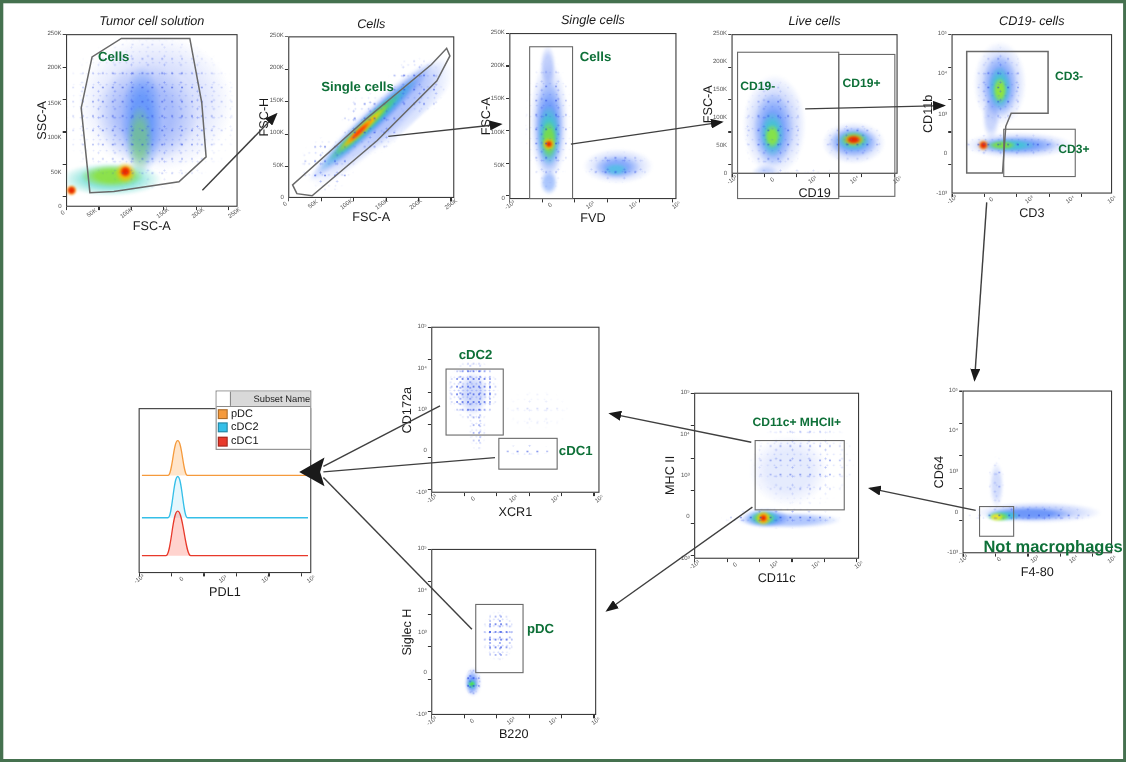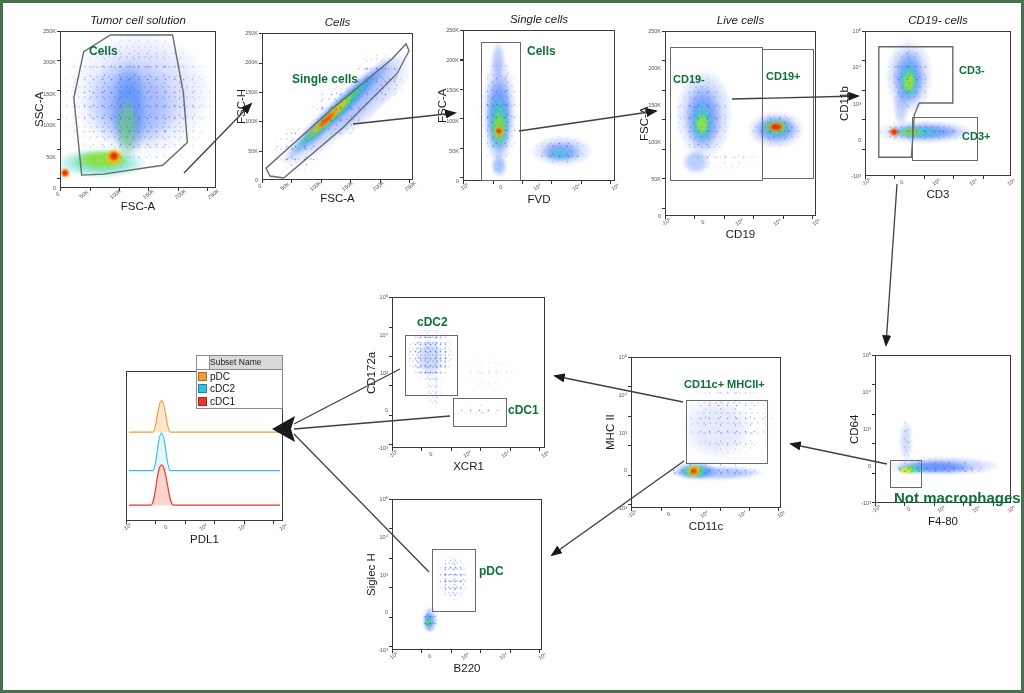--- a/index.html
+++ b/index.html
@@ -158,21 +158,21 @@
   .sp9{-webkit-mask-image:radial-gradient(ellipse 18px 28px at 60px 78px,#000 50%,transparent 85%),
          radial-gradient(ellipse 9px 15px at 37px 120px,#000 50%,transparent 85%);
        mask-image:radial-gradient(ellipse 18px 28px at 60px 78px,#000 50%,transparent 85%),
          radial-gradient(ellipse 9px 15px at 37px 120px,#000 50%,transparent 85%);}
 
   #arrows{position:absolute;inset:0;width:100%;height:100%;z-index:5;pointer-events:none;}
   #arrows line{stroke:#3f3f3f;stroke-width:1.3;}
   .legend{position:absolute;left:193px;top:352px;width:85px;background:#fff;border:1px solid #8a8a8a;z-index:6;}
   .lg-head{display:flex;align-items:stretch;border-bottom:1px solid #8a8a8a;height:13px;}
   .lg-swcell{width:12px;border-right:1px solid #8a8a8a;background:#fff;}
-  .lg-title{flex:1;text-align:left;background:#d9d9d9;font-size:8.5px;line-height:13px;color:#222;}
+  .lg-title{flex:1;text-align:right;background:#d9d9d9;font-size:8.5px;line-height:13px;color:#222;}
   .lg-row{display:flex;align-items:center;height:12.5px;gap:3px;padding-left:1px;font-size:10px;color:#111;}
   .lg-sw{width:9px;height:9px;border:1px solid rgba(0,0,0,.3);box-sizing:border-box;}
   .histsvg{position:absolute;inset:0;width:100%;height:100%;}
 </style>
 </head>
 <body>
 
 <div id="page">
 
   <div class="plot" style="left:57px;top:28px;width:156px;height:157px">
@@ -263,21 +263,21 @@
     <div class="tky"></div>
     <div class="tkx"></div>
     <div class="pbox">
       <div class="density d3"></div>
       <div class="speck sp3"></div>
       <div class="gate" style="left:17px;top:11px;width:38px;height:137px"></div>
       <div class="glabel" style="left:63px;top:13px;font-size:12px">Cells</div>
     </div>
   </div>
 
-  <div class="plot" style="left:662px;top:28px;width:151px;height:185px">
+  <div class="plot" style="left:662px;top:28px;width:151px;height:127px">
     <div class="ptitle">Live cells</div>
     <div class="ylab">FSC-A</div>
     <div class="xlab">CD19</div>
     <div class="yticks">
         <span>250K</span>
         <span>200K</span>
         <span>150K</span>
         <span>100K</span>
         <span>50K</span>
         <span>0</span>

